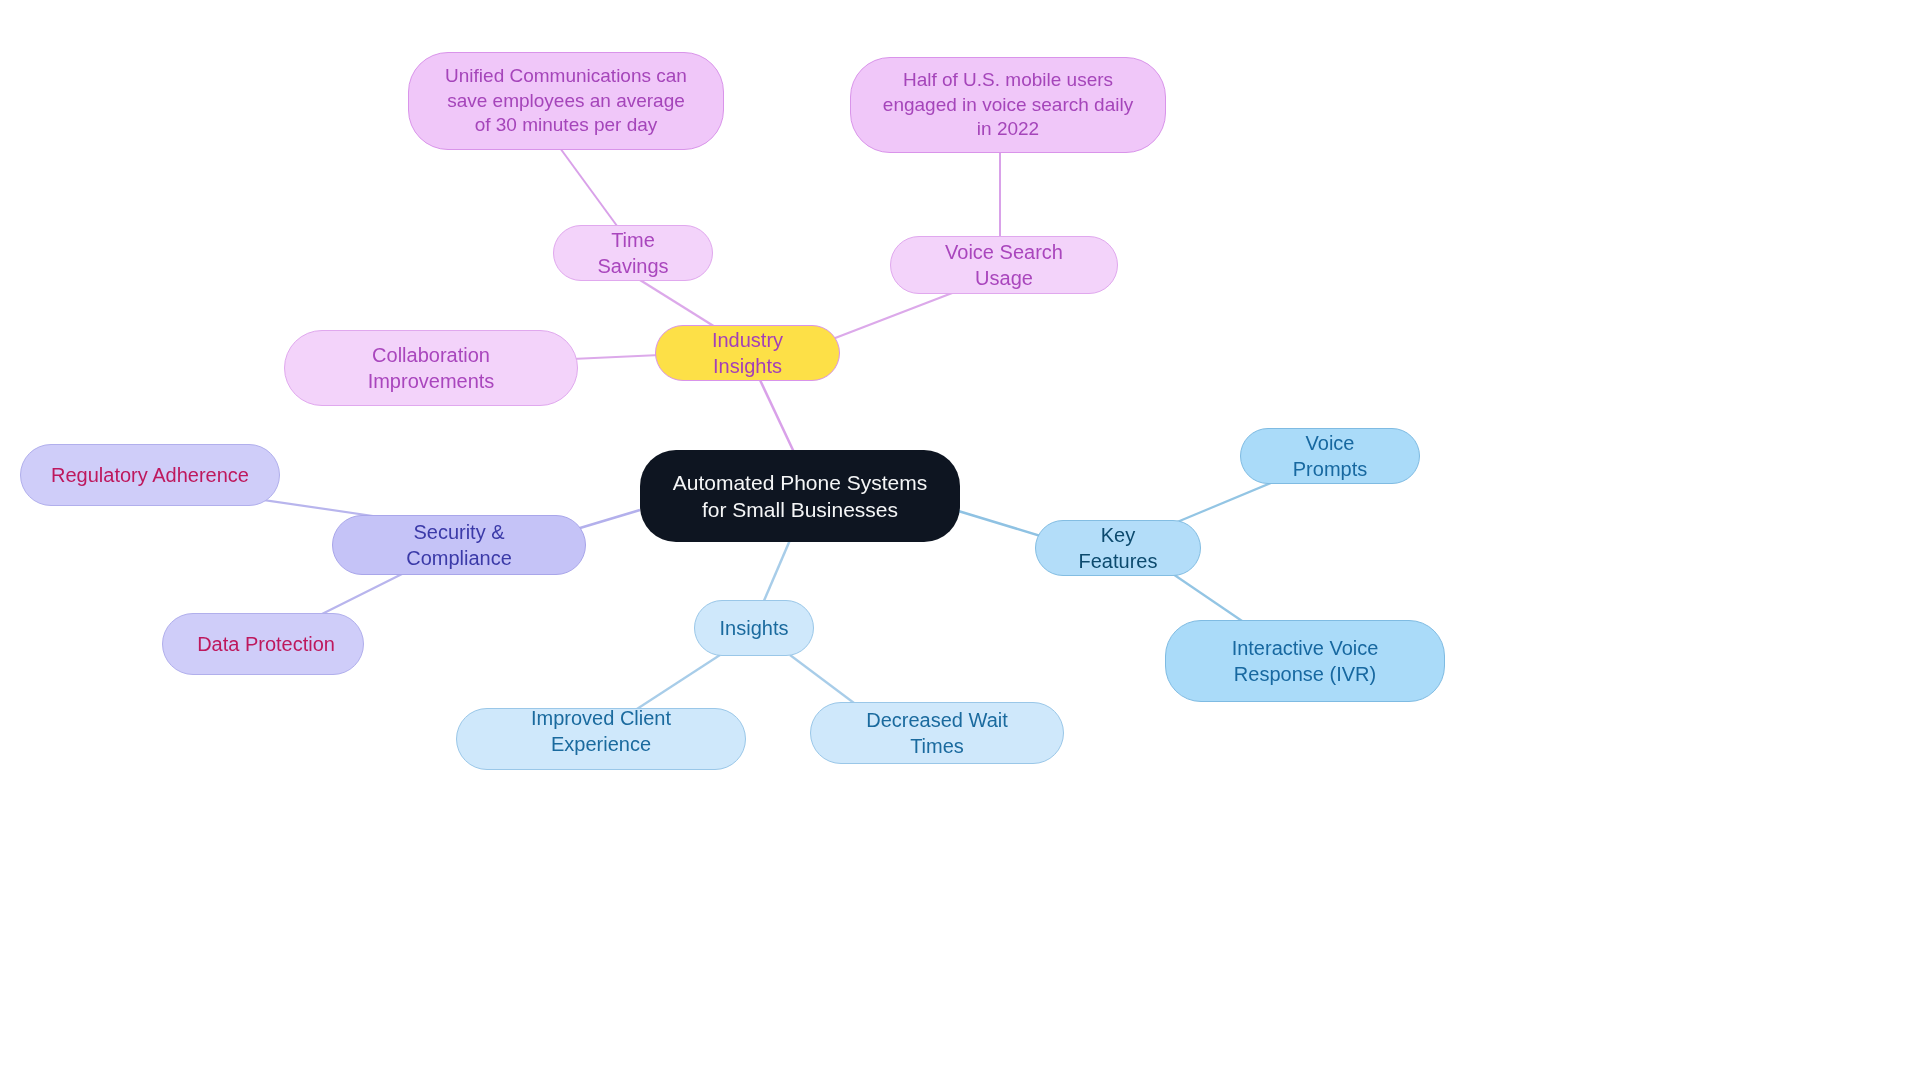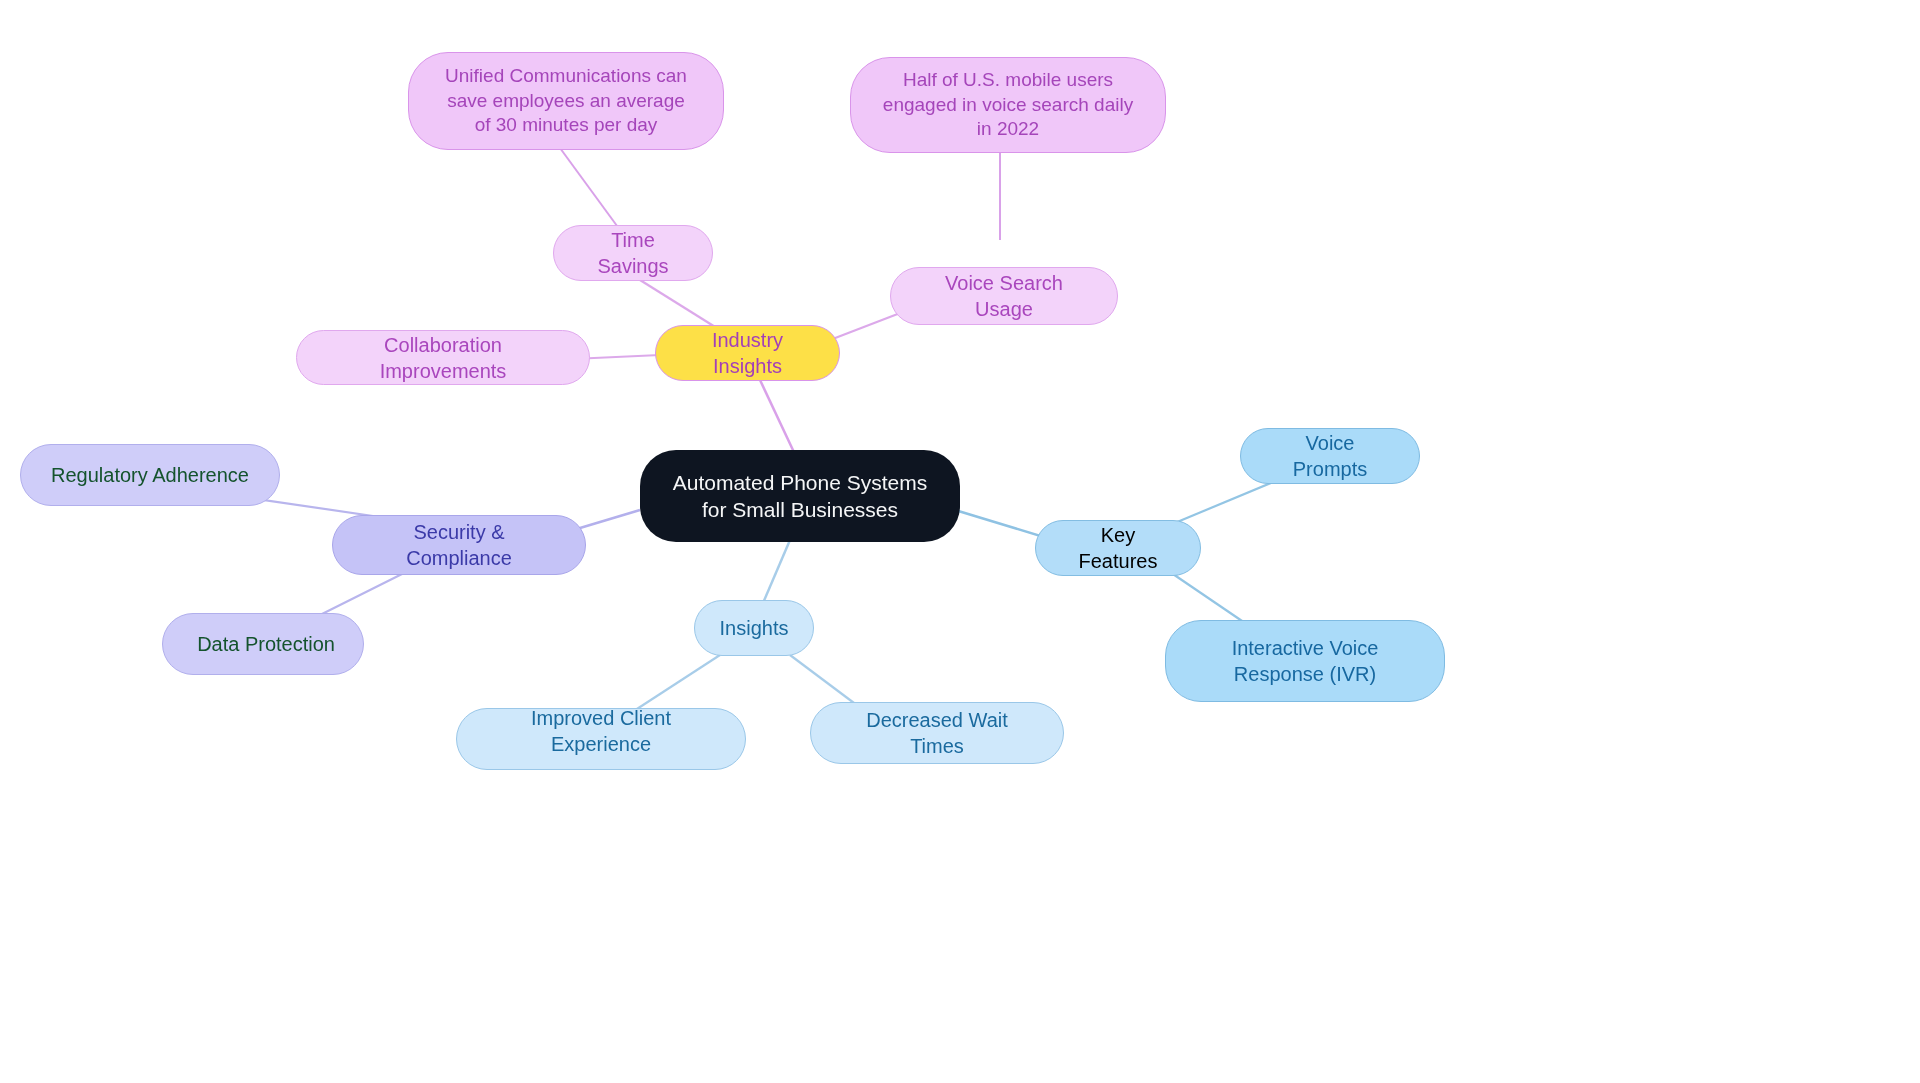--- a/index.html
+++ b/index.html
@@ -47,36 +47,36 @@
     font-size: 19px;
   }
   .blue-main {
     background: #cfe8fb;
     border: 1.5px solid #9ac7e8;
     color: #1a6a9e;
   }
   .blue-sub {
     background: #b3ddf9;
     border: 1.5px solid #83bde2;
-    color: #000000;
+    color: #0c4a6e;
   }
   .blue-leaf {
     background: #aadbf9;
     border: 1.5px solid #7fbbe2;
     color: #1768a0;
   }
   .purple-main {
     background: #c5c3f7;
     border: 1.5px solid #a9a6ea;
     color: #3b3aa8;
   }
   .purple-sub {
     background: #cfcdf9;
     border: 1.5px solid #b1afec;
-    color: #14532d;
+    color: #be185d;
   }
   svg.edges {
     position: absolute;
     top: 0; left: 0;
     width: 1920px;
     height: 1083px;
     pointer-events: none;
   }
 </style>
 </head>
@@ -124,29 +124,29 @@
 </div>
 
 <div class="node pink-sub" style="left:553px; top:225px; width:160px; height:56px;">
   <span>Time Savings</span>
 </div>
 
 <div class="node pink-leaf" style="left:408px; top:52px; width:316px; height:98px; border-radius:40px;">
   <span>Unified Communications can save employees an average of 30 minutes per day</span>
 </div>
 
-<div class="node pink-sub" style="left:890px; top:236px; width:228px; height:58px;margin-top:31px;">
+<div class="node pink-sub" style="left:890px; top:236px; width:228px; height:58px;">
   <span>Voice Search Usage</span>
 </div>
 
 <div class="node pink-leaf" style="left:850px; top:57px; width:316px; height:96px; border-radius:40px;">
   <span>Half of U.S. mobile users engaged in voice search daily in 2022</span>
 </div>
 
-<div class="node pink-sub" style="left:296px; top:330px; width:294px; height:55px;">
+<div class="node pink-sub" style="left:284px; top:330px; width:294px; height:76px;">
   <span>Collaboration Improvements</span>
 </div>
 
 <div class="node blue-sub" style="left:1035px; top:520px; width:166px; height:56px;">
   <span>Key Features</span>
 </div>
 
 <div class="node blue-leaf" style="left:1240px; top:428px; width:180px; height:56px;">
   <span>Voice Prompts</span>
 </div>

